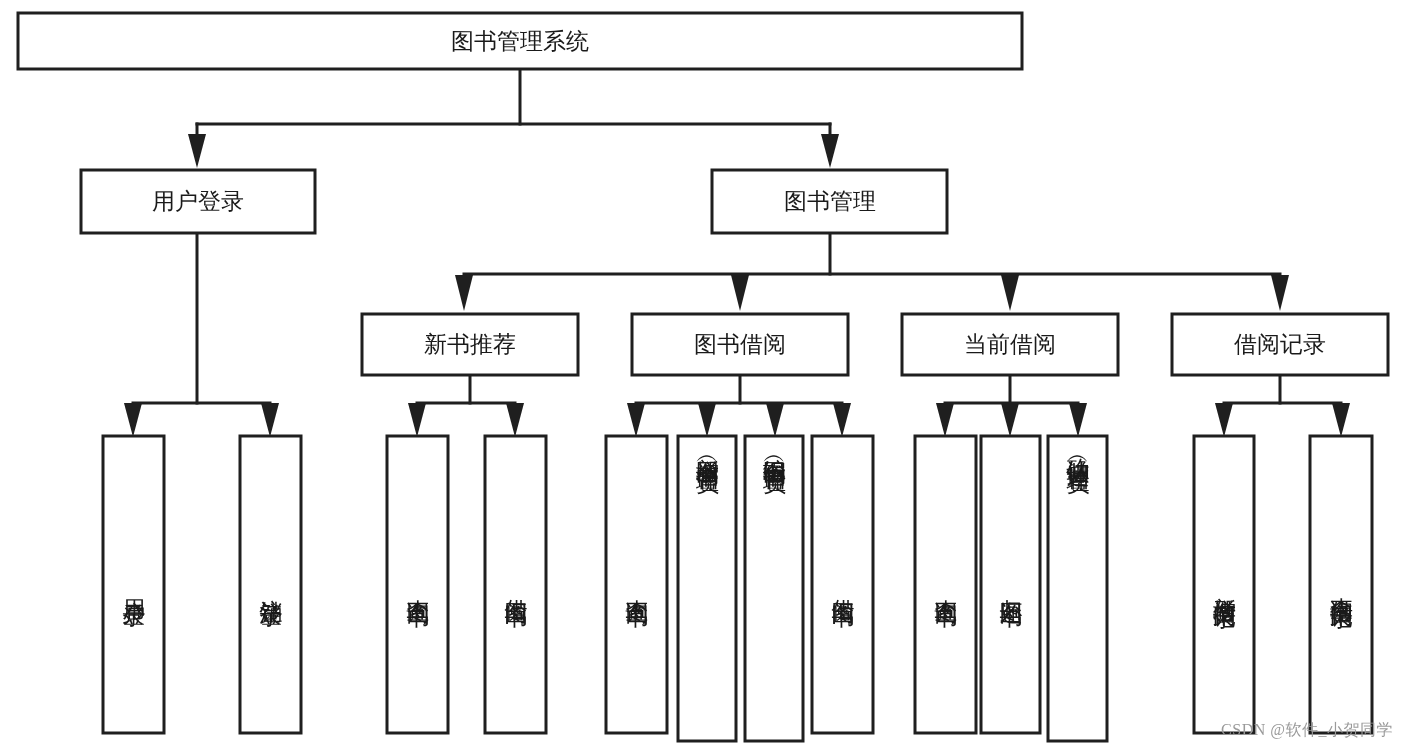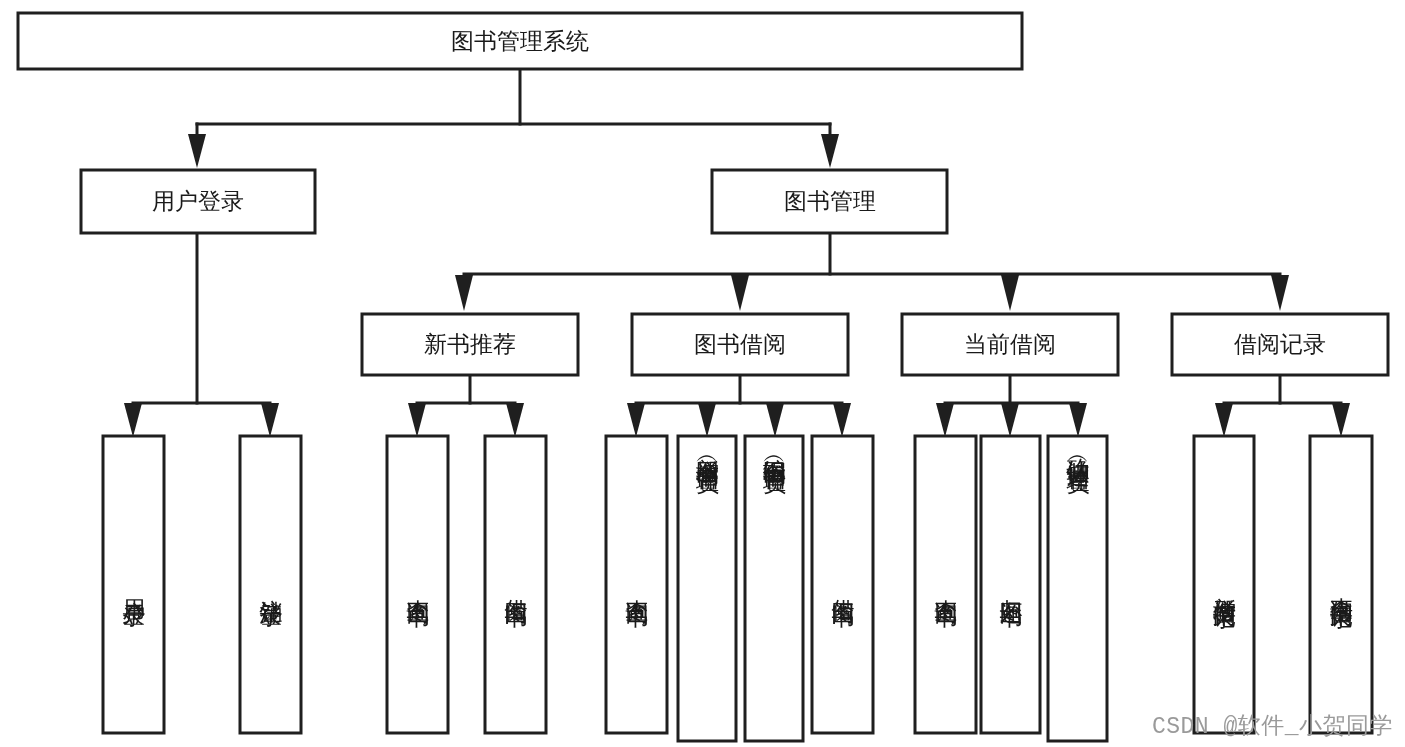--- a/index.html
+++ b/index.html
@@ -61,22 +61,22 @@
     line-height: 1.12;
     letter-spacing: 2px;
     color: #1a1a1a;
     white-space: nowrap;
     text-align: center;
   }
   .watermark {
     position: absolute;
     right: 12px;
     bottom: 6px;
-    font-family: Liberation Mono, monospace;
-    font-size: 23px;
+    font-family: Liberation Serif, serif;
+    font-size: 16px;
     color: #9a9a9a;
     letter-spacing: 0.5px;
     white-space: nowrap;
   }
 </style>
 </head>
 <body>
 
 <div id="diagram-root">
 

